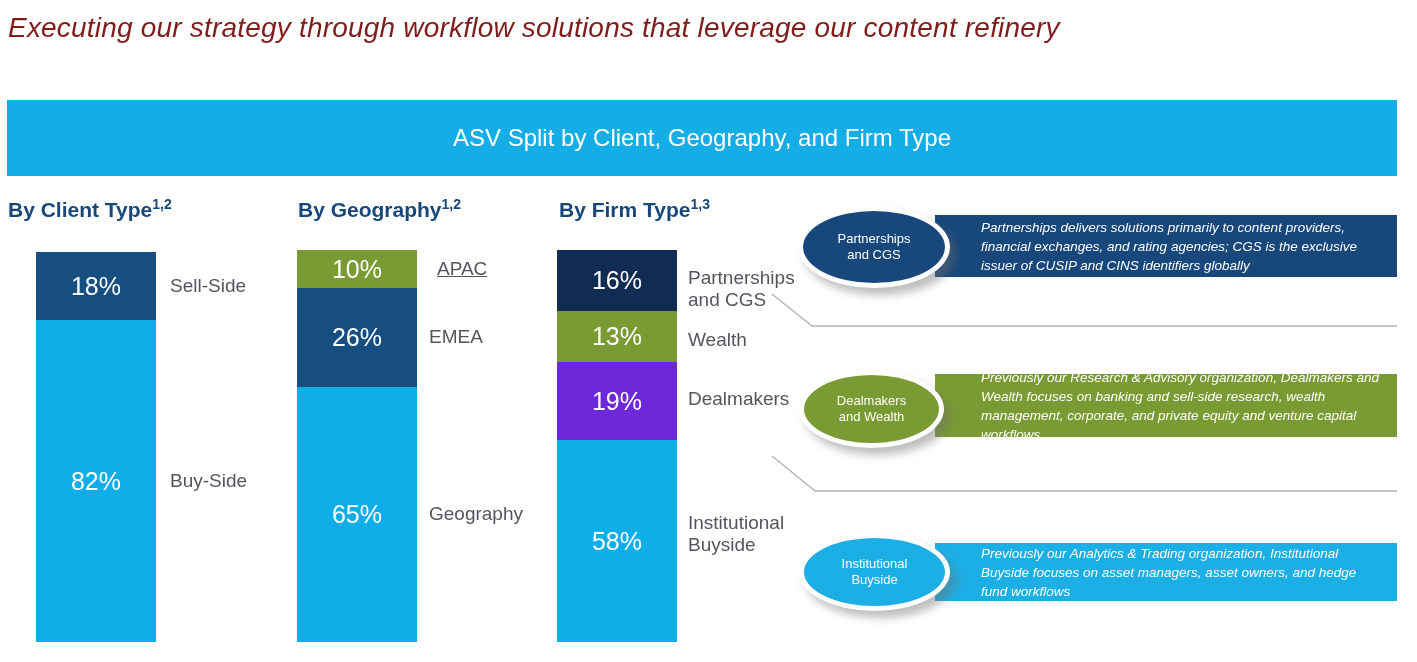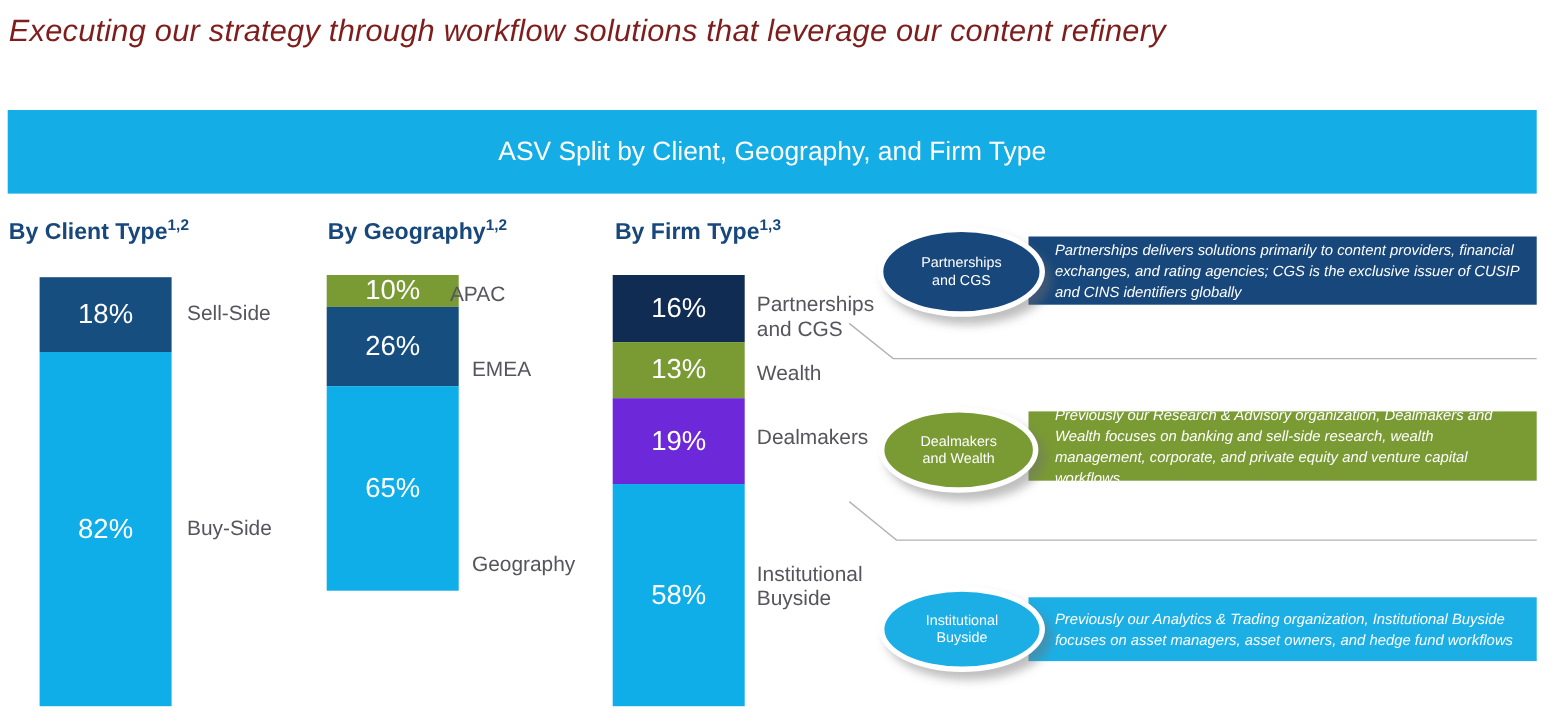--- a/index.html
+++ b/index.html
@@ -30,21 +30,21 @@
   .side-label {
     position:absolute; font-size:19px; color:#55555D; line-height:22px; white-space:pre-line;
   }
 
   .callout-banner {
     position:absolute; left:935px; width:462px; z-index:1;
     display:flex; flex-direction:column; justify-content:center;
     padding:0 12px 0 24px;
   }
   .callout-banner span {
-    color:#ffffff; font-size:13.5px; font-style:italic; line-height:19px;
+    color:#ffffff; font-size:13.5px; font-style:italic; line-height:19px;margin-left:22px;
   }
 
   .ellipse {
     position:absolute; z-index:2; border-radius:50%;
     border:5px solid #ffffff;
     box-shadow:6px 7px 9px rgba(110,110,110,0.45);
     display:flex; flex-direction:column; align-items:center; justify-content:center;
   }
   .ellipse span { color:#ffffff; font-size:13px; line-height:16px; text-align:center; }
 
@@ -76,32 +76,32 @@
     <div class="seg" style="height: 322px; background: rgb(15, 174, 232);">
       <span class="val">82%</span>
     </div>
   </div>
   <div class="side-label" style="left:170px; top:275px;">Sell-Side</div>
   <div class="side-label" style="left:170px; top:470px;text-align:right;">Buy-Side</div>
 
   <div class="chart-heading" style="left:298px;">
     <span>By Geography</span><sup>1,2</sup>
   </div>
-  <div class="bar" style="left:297px; top:250px; height:287px;">
+  <div class="bar" style="left:297px; top:250px; height:392px;">
     <div class="seg" style="height: 38px; background: rgb(122, 155, 52);">
       <span class="val">10%</span>
     </div>
     <div class="seg" style="height: 99px; background: rgb(23, 78, 128);">
       <span class="val">26%</span>
     </div>
     <div class="seg" style="height: 255px; background: rgb(15, 174, 232);">
       <span class="val">65%</span>
     </div>
   </div>
-  <div class="side-label" style="left:409px; top:258px;">APAC</div>
+  <div class="side-label" style="left:437px; top:258px;text-decoration:underline;">APAC</div>
   <div class="side-label" style="left:429px; top:326px;">EMEA</div>
   <div class="side-label" style="left:429px; top:503px;">Geography</div>
 
   <div class="chart-heading" style="left:559px;">
     <span>By Firm Type</span><sup>1,3</sup>
   </div>
   <div class="bar" style="left:557px; top:250px; height:392px;">
     <div class="seg" style="height: 63px; background: rgb(16, 44, 82);">
       <span class="val">16%</span>
     </div>

